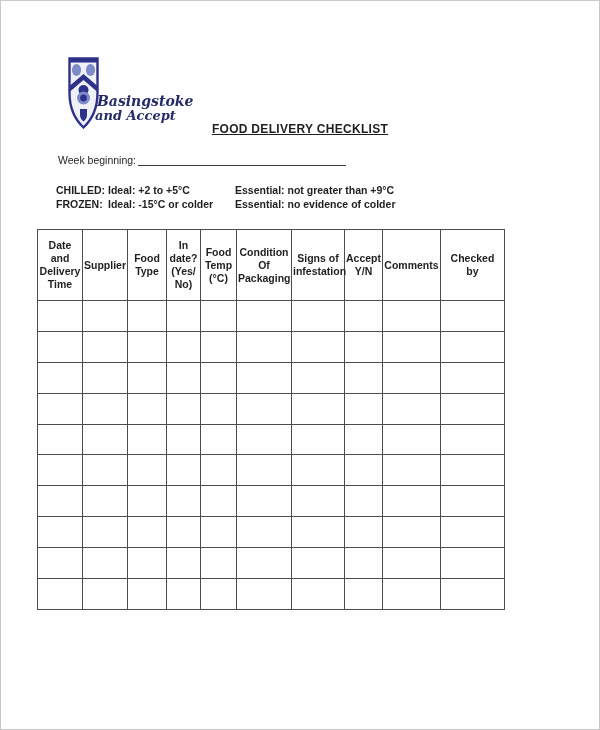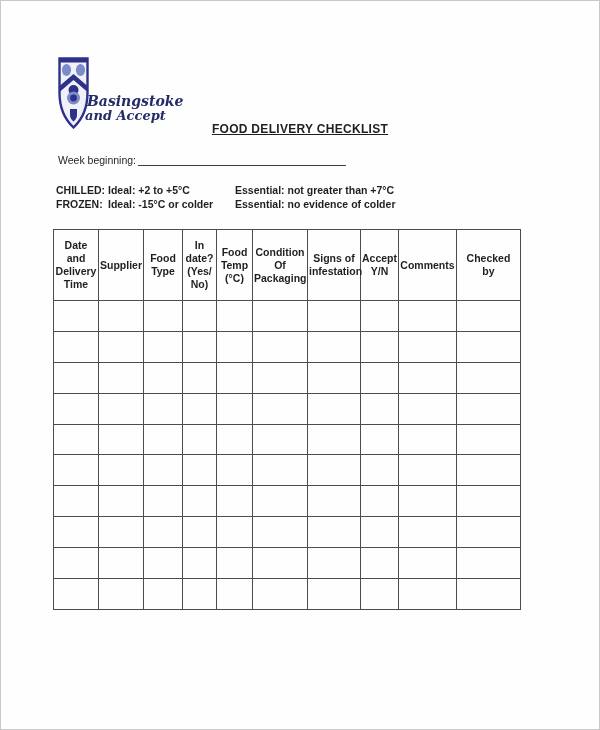--- a/index.html
+++ b/index.html
@@ -9,21 +9,21 @@
     height: 730px;
     background: #fefefe;
     border: 1px solid #c9c9c9;
     box-sizing: border-box;
     font-family: "Liberation Sans", sans-serif;
     color: #1f1f1f;
     overflow: hidden;
   }
 
   
-  .logo { position: absolute; left: 57px; top: 56px; width: 160px; height: 78px; }
+  .logo { position: absolute; left: 67px; top: 56px; width: 160px; height: 78px; }
   .crest { display: block; width: 31px; height: 72px; }
   .logo-text {
     position: absolute; left: 29px; top: 36px; width: 130px;
     font-family: "DejaVu Serif", serif;
     font-style: italic; font-weight: bold;
     color: #242b66; line-height: 1.15;
   }
   .logo-line1 { font-size: 14px; }
   .logo-line2 { font-size: 13px; margin-left: -2px; }
 
@@ -42,21 +42,21 @@
   }
 
   
   .guidelines { position: absolute; left: 55px; top: 182px; font-size: 10.5px; font-weight: bold; line-height: 14px; }
   .g-row { display: flex; }
   .g-label { width: 52px; }
   .g-ideal { width: 127px; }
 
   
   table.checklist {
-    position: absolute; left: 52px; top: 228px; width: 467px;
+    position: absolute; left: 36px; top: 228px; width: 467px;
     border-collapse: collapse; table-layout: fixed;
   }
   table.checklist th, table.checklist td { border: 1px solid #4d4d4d; padding: 0; }
   table.checklist thead th {
     height: 70px; font-size: 10.5px; font-weight: bold;
     text-align: center; vertical-align: middle;
     white-space: pre-line; line-height: 13px; padding: 0 1px;
     background: #fefefe;
   }
   table.checklist tbody td { height: 29.9px; background: #fefefe; }
@@ -93,21 +93,21 @@
   <div class="title">FOOD DELIVERY CHECKLIST</div>
 
   <div class="week">
     <span>Week beginning:</span><span class="blank-line"></span>
   </div>
 
   <div class="guidelines">
     <div class="g-row">
       <span class="g-label">CHILLED:</span>
       <span class="g-ideal">Ideal: +2 to +5°C</span>
-      <span class="g-essential">Essential: not greater than +7°C</span>
+      <span class="g-essential">Essential: not greater than +9°C</span>
     </div>
     <div class="g-row">
       <span class="g-label">FROZEN:</span>
       <span class="g-ideal">Ideal: -15°C or colder</span>
       <span class="g-essential">Essential: no evidence of colder</span>
     </div>
   </div>
 
   <table class="checklist">
     <colgroup>

